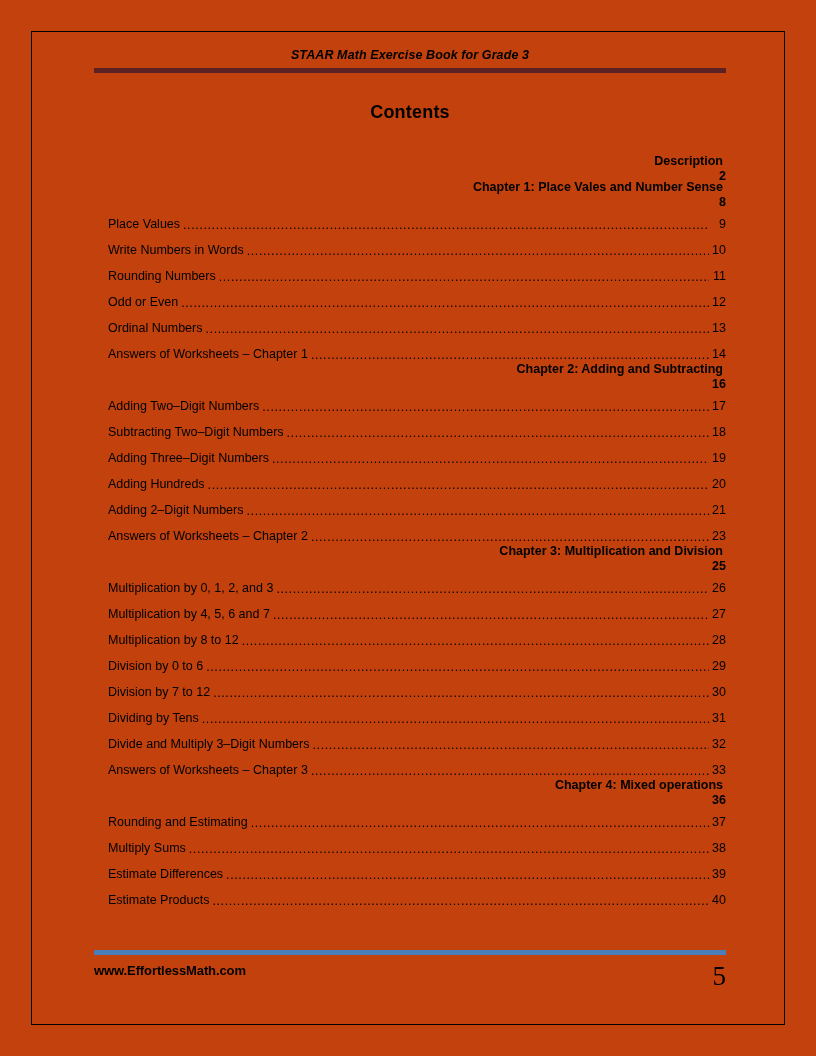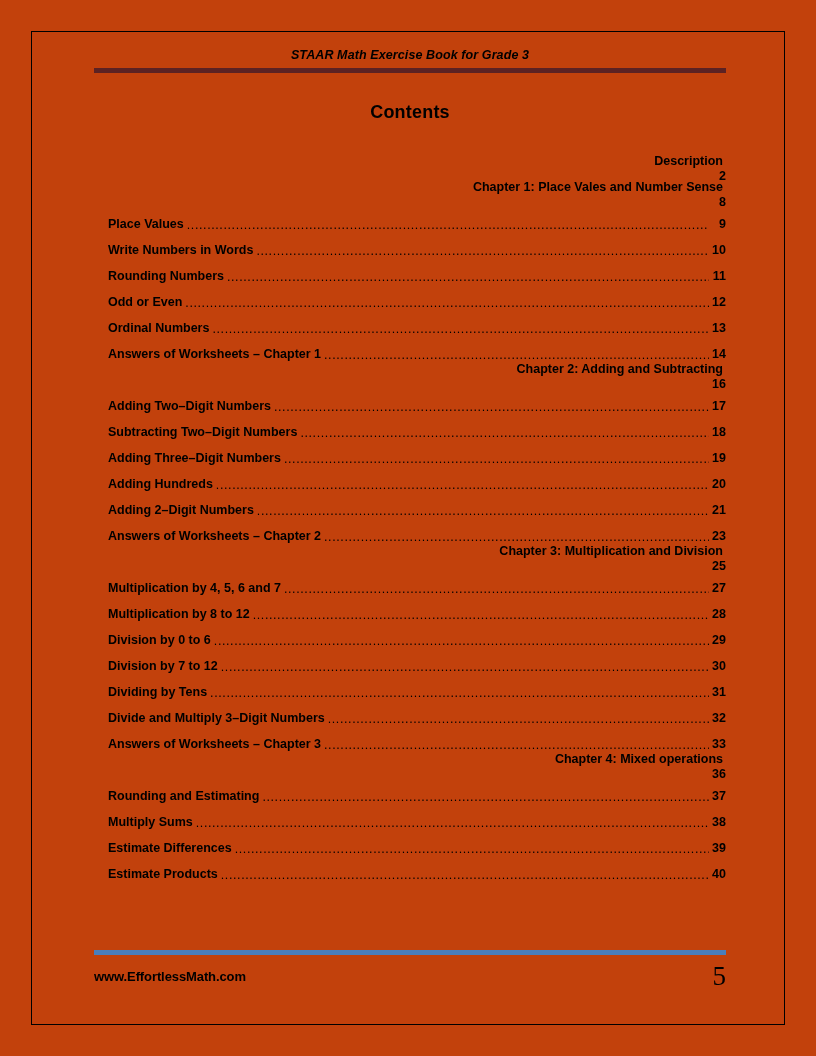--- a/index.html
+++ b/index.html
@@ -121,41 +121,41 @@
     padding-left: 0;
     flex-direction: column;
   }
 
   
   .toc-entry.level-2 {
     padding-left: 14px;
   }
   .toc-entry.level-2 .label,
   .toc-entry.level-2 .pageno {
-    font-weight: bold;
+    font-weight: normal;
   }
 
   
   .footer {
     position: absolute;
     left: 94px;
     top: 950px;
     width: 632px;
   }
 
   .footer-rule {
     height: 5px;
     width: 100%;
     background: #4A7EBB;
   }
 
   .footer-row {
     margin-top: 8px;
     display: flex;
-    align-items: center;
+    align-items: flex-start;
     justify-content: space-between;
     gap: 28px;
   }
 
   .site-url {
     font-size: 13px;
     font-weight: bold;
     color: #000000;
     letter-spacing: -0.1px;
   }
@@ -256,20 +256,25 @@
         </div>
         <div class="toc-entry level-2">
           <span class="label">Answers of Worksheets – Chapter 2</span>
           <span class="leader"></span>
           <span class="pageno">23</span>
         </div>
         <div class="toc-entry level-1">
           <span class="label">Chapter 3: Multiplication and Division</span>
           <span class="leader"></span>
           <span class="pageno">25</span>
+        </div>
+        <div class="toc-entry level-2">
+          <span class="label">Multiplication by 0, 1, 2, and 3</span>
+          <span class="leader"></span>
+          <span class="pageno">26</span>
         </div>
         <div class="toc-entry level-2">
           <span class="label">Multiplication by 4, 5, 6 and 7</span>
           <span class="leader"></span>
           <span class="pageno">27</span>
         </div>
         <div class="toc-entry level-2">
           <span class="label">Multiplication by 8 to 12</span>
           <span class="leader"></span>
           <span class="pageno">28</span>

